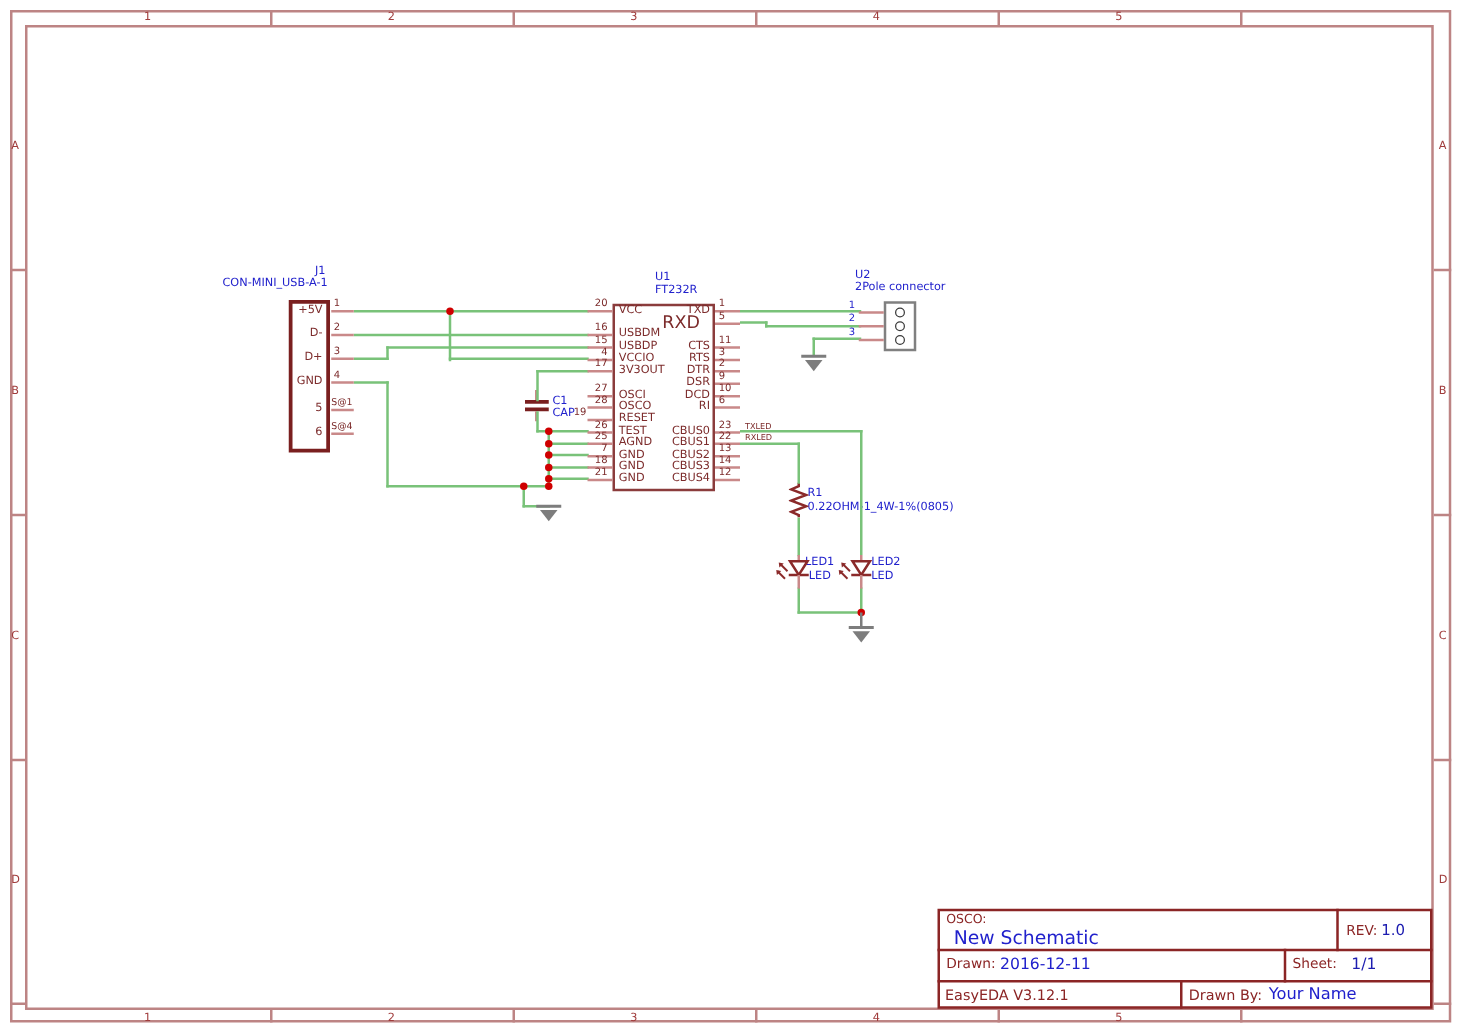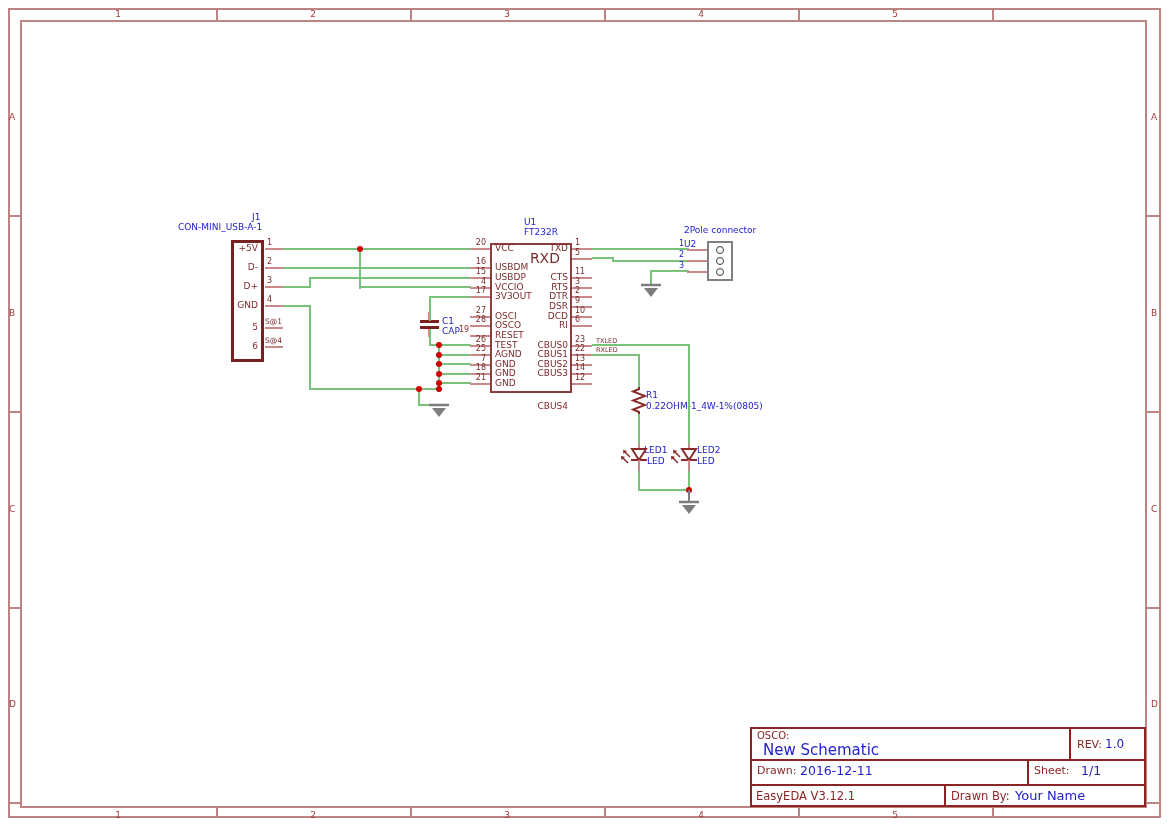--- a/index.html
+++ b/index.html
@@ -30,21 +30,21 @@
   <div class="abs frame-line" style="left:20px;top:20px;width:1127px;height:788px;"></div>
 
   <div class="abs lbl9 blue" style="left:252px;top:212px;">J1</div>
   <div class="abs lbl9 blue" style="left:178px;top:222px;">CON-MINI_USB-A-1</div>
   <div class="abs" style="left:231px;top:240px;width:33px;height:122px;border:3px solid var(--j1line,#7a1f1f);"></div>
 
   <div class="abs lbl9 blue" style="left:524px;top:217px;">U1</div>
   <div class="abs lbl9 blue" style="left:524px;top:227px;">FT232R</div>
   <div class="abs" style="left:490px;top:243px;width:82px;height:150px;border:2px solid var(--outline,#8b3c3c);"></div>
 
-  <div class="abs lbl9 blue" style="left:684px;top:215px;margin-top:24px;">U2</div>
+  <div class="abs lbl9 blue" style="left:684px;top:215px;">U2</div>
   <div class="abs lbl9 blue" style="left:684px;top:225px;">2Pole connector</div>
   <div class="abs" style="left:707px;top:241px;width:26px;height:40px;border:2px solid #808080;"></div>
   <div class="abs circ" style="left:716px;top:246px;"></div>
   <div class="abs circ" style="left:716px;top:257px;"></div>
   <div class="abs circ" style="left:716px;top:268px;"></div>
 
   <div class="abs lbl9 blue" style="left:442px;top:316px;">C1</div>
   <div class="abs lbl9 blue" style="left:442px;top:326px;">CAP</div>
   <div class="abs pin" style="left:428px;top:312px;width:2px;height:8px;"></div>
   <div class="abs" style="left:420px;top:320px;width:19px;height:3px;background:var(--j1line,#7a1f1f);"></div>
@@ -268,21 +268,21 @@
     <div class="abs ctext" style="left: 496px; top: 349px; width: 72px; text-align: right; font-size: 9px; line-height: 11px;">CBUS1</div>
     <div class="abs pnum" style="left: 596px; top: 346px; width: 44px; font-size: 6.5px; line-height: 8px;">RXLED</div>
     <div class="abs pin" style="left: 572px; top: 364px; width: 20px; height: 2px;"></div>
     <div class="abs pnum" style="left: 575px; top: 354px; width: 26px;">13</div>
     <div class="abs ctext" style="left: 496px; top: 359px; width: 72px; text-align: right; font-size: 9px; line-height: 11px;">CBUS2</div>
     <div class="abs pin" style="left: 572px; top: 373px; width: 20px; height: 2px;"></div>
     <div class="abs pnum" style="left: 575px; top: 363px; width: 26px;">14</div>
     <div class="abs ctext" style="left: 496px; top: 368px; width: 72px; text-align: right; font-size: 9px; line-height: 11px;">CBUS3</div>
     <div class="abs pin" style="left: 572px; top: 383px; width: 20px; height: 2px;"></div>
     <div class="abs pnum" style="left: 575px; top: 373px; width: 26px;">12</div>
-    <div class="abs ctext" style="left: 496px; top: 378px; width: 72px; text-align: right; font-size: 9px; line-height: 11px; margin-top: 23px;">CBUS4</div>
+    <div class="abs ctext" style="left: 496px; top: 378px; width: 72px; text-align: right; font-size: 9px; line-height: 11px;">CBUS4</div>
     <div class="abs pin" style="left: 265px; top: 248px; width: 18px; height: 2px;"></div>
     <div class="abs ctext" style="left: 186px; top: 243px; width: 72px; text-align: right; font-size: 9px; line-height: 11px;">+5V</div>
     <div class="abs pnum" style="left: 267px; top: 238px; width: 22px;">1</div>
     <div class="abs pin" style="left: 265px; top: 267px; width: 18px; height: 2px;"></div>
     <div class="abs ctext" style="left: 186px; top: 262px; width: 72px; text-align: right; font-size: 9px; line-height: 11px;">D-</div>
     <div class="abs pnum" style="left: 267px; top: 257px; width: 22px;">2</div>
     <div class="abs pin" style="left: 265px; top: 286px; width: 18px; height: 2px;"></div>
     <div class="abs ctext" style="left: 186px; top: 281px; width: 72px; text-align: right; font-size: 9px; line-height: 11px;">D+</div>
     <div class="abs pnum" style="left: 267px; top: 276px; width: 22px;">3</div>
     <div class="abs pin" style="left: 265px; top: 305px; width: 18px; height: 2px;"></div>

